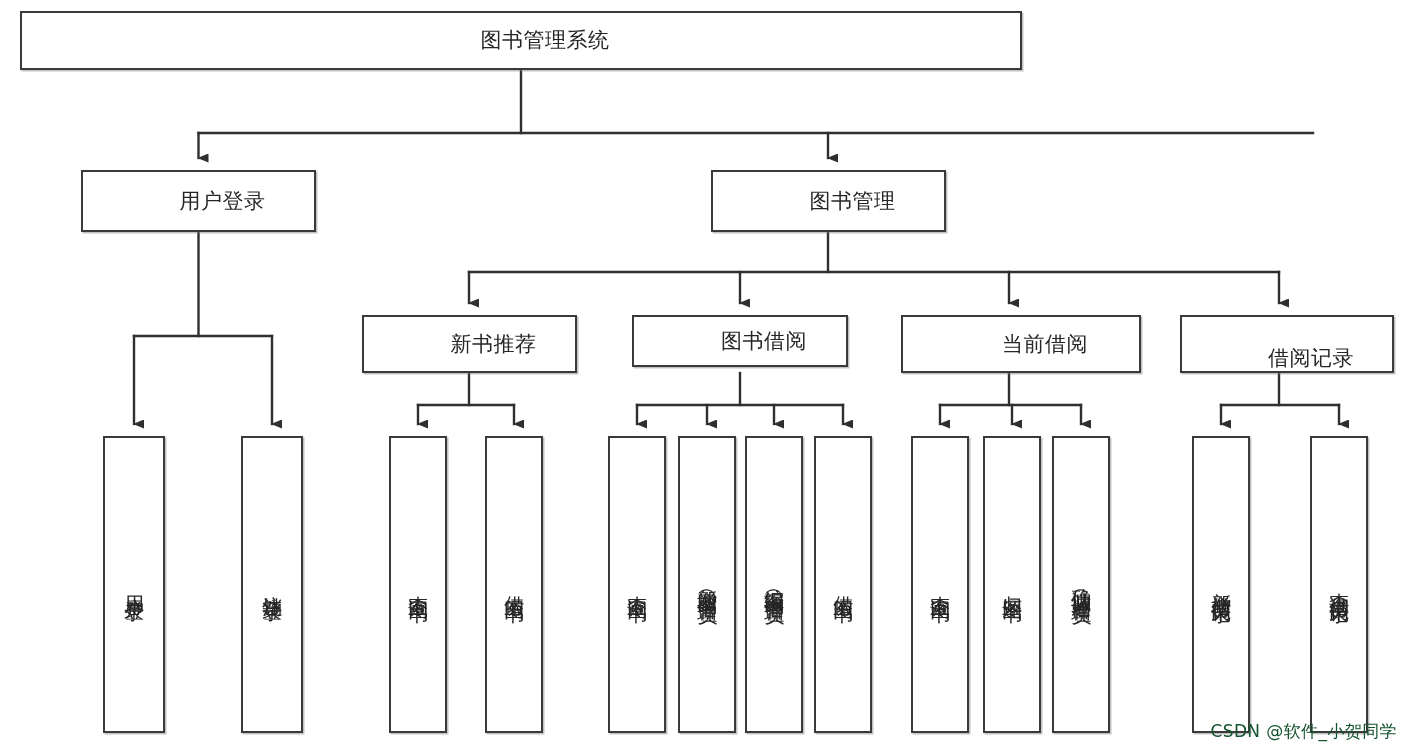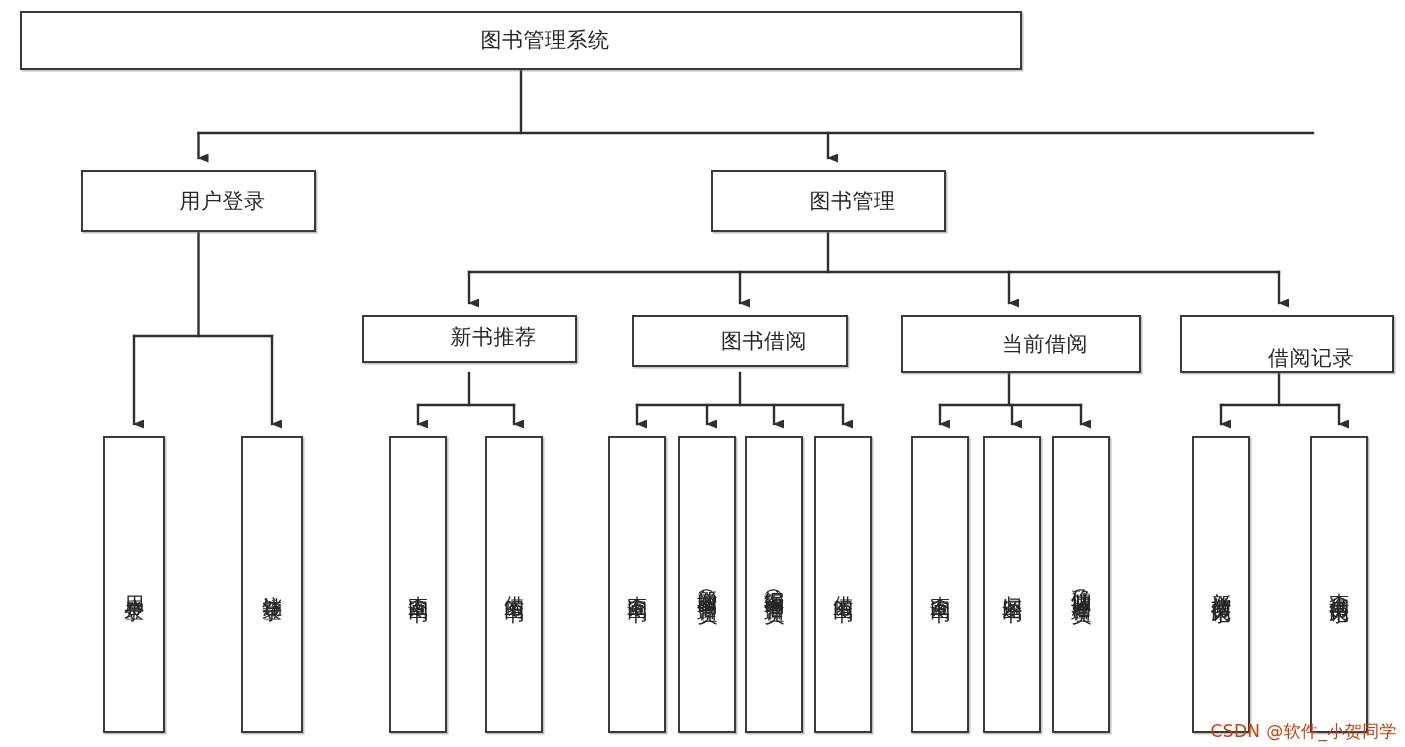--- a/index.html
+++ b/index.html
@@ -62,21 +62,21 @@
     line-height: 1.18;
     letter-spacing: 2.5px;
     white-space: nowrap;
     max-height: 100%;
   }
   .watermark {
     position: absolute;
     right: 8px;
     bottom: 4px;
     font-size: 17px;
-    color: #c2410c;
+    color: #14532d;
     letter-spacing: 0.4px;
     white-space: nowrap;
     user-select: none;
   }
 </style>
 </head>
 <body>
 
 <div id="diagram-root">
 
@@ -134,21 +134,21 @@
     <span class="node-label">图书管理系统</span>
   </div>
 
   <div class="node horizontal" id="node-l2-0" style="left: 81px; top: 170px; width: 235px; height: 62px;">
     <span class="node-label">用户登录</span>
   </div>
   <div class="node horizontal" id="node-l2-1" style="left: 711px; top: 170px; width: 235px; height: 62px; font-family: Liberation Serif, serif;">
     <span class="node-label">图书管理</span>
   </div>
 
-  <div class="node horizontal" id="node-l3-0" style="left: 362px; top: 315px; width: 215px; height: 48px; font-family: Liberation Mono, monospace;">
+  <div class="node horizontal" id="node-l3-0" style="left: 362px; top: 315px; width: 215px; height: 58px;">
     <span class="node-label">新书推荐</span>
   </div>
   <div class="node horizontal" id="node-l3-1" style="left: 632px; top: 315px; width: 216px; height: 52px;">
     <span class="node-label">图书借阅</span>
   </div>
   <div class="node horizontal" id="node-l3-2" style="left: 901px; top: 315px; width: 240px; height: 58px;">
     <span class="node-label">当前借阅</span>
   </div>
   <div class="node horizontal" id="node-l3-3" style="left: 1180px; top: 315px; width: 214px; height: 58px; align-items: flex-end;">
     <span class="node-label">借阅记录</span>

